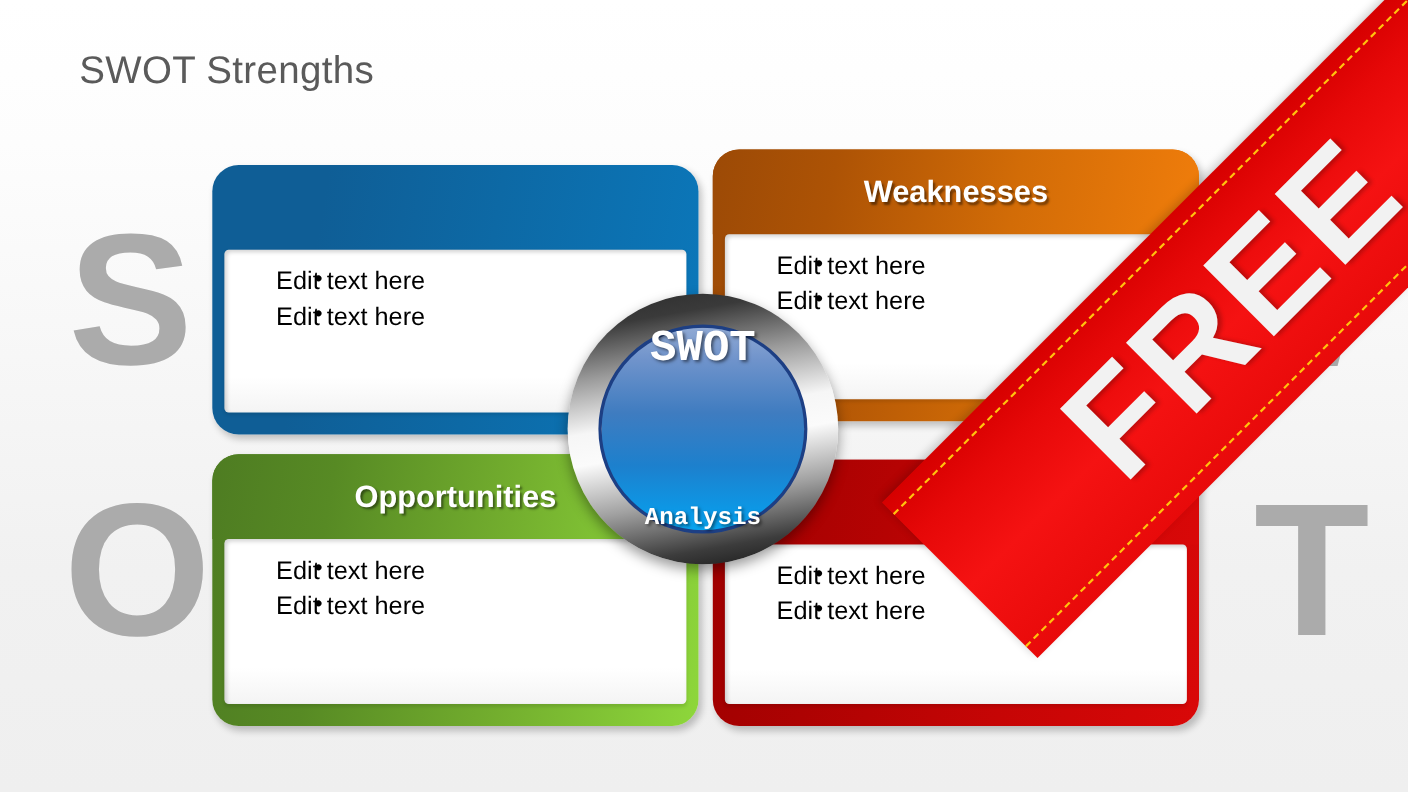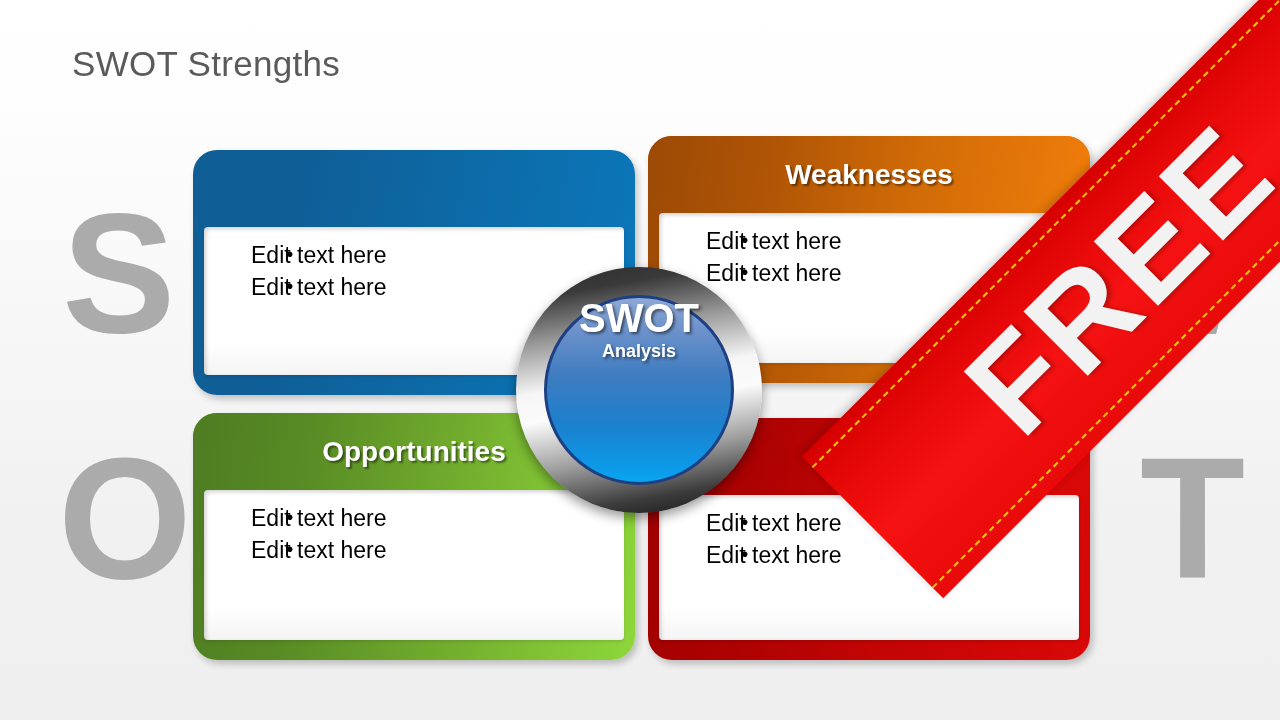--- a/index.html
+++ b/index.html
@@ -145,32 +145,33 @@
     width: 190px;
     height: 190px;
     border-radius: 50%;
     background: linear-gradient(to bottom, #8fa9d4 0%, #6f93cb 16%, #3f7cc0 42%,
                                 #1d80cd 68%, #0b9ae8 92%, #0aa6f0 100%);
     border: 3px solid #1d3f84;
     box-sizing: border-box;
     display: flex;
     flex-direction: column;
     align-items: center;
-    justify-content: flex-start;
+    justify-content: space-between;
+    font-family: Liberation Mono, monospace;
   }
   #center-title {
     font-size: 40px;
     font-weight: bold;
     color: #ffffff;
     text-shadow: 2px 2px 3px rgba(0,0,0,0.5);
     line-height: 1;
     margin-bottom: 4px;
   }
   #center-subtitle {
-    font-size: 18px;
+    font-size: 22px;
     font-weight: bold;
     color: #ffffff;
     text-shadow: 2px 2px 3px rgba(0,0,0,0.5);
     line-height: 1;
   }
 
   
   #free-ribbon {
     position: absolute;
     left: 1020px;

